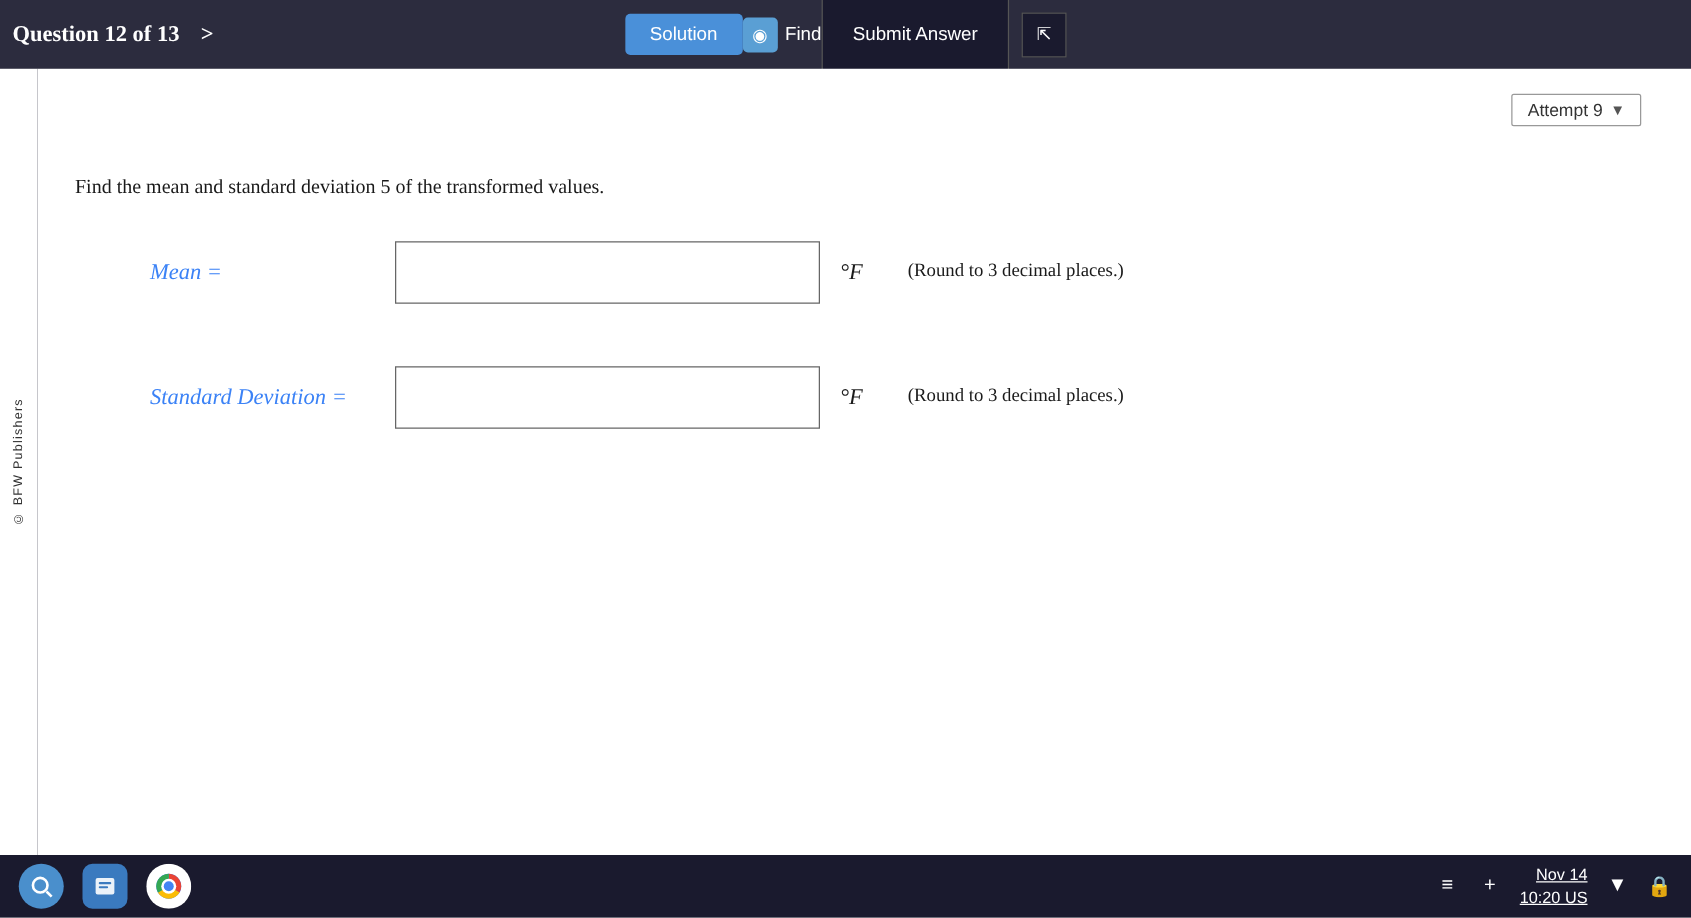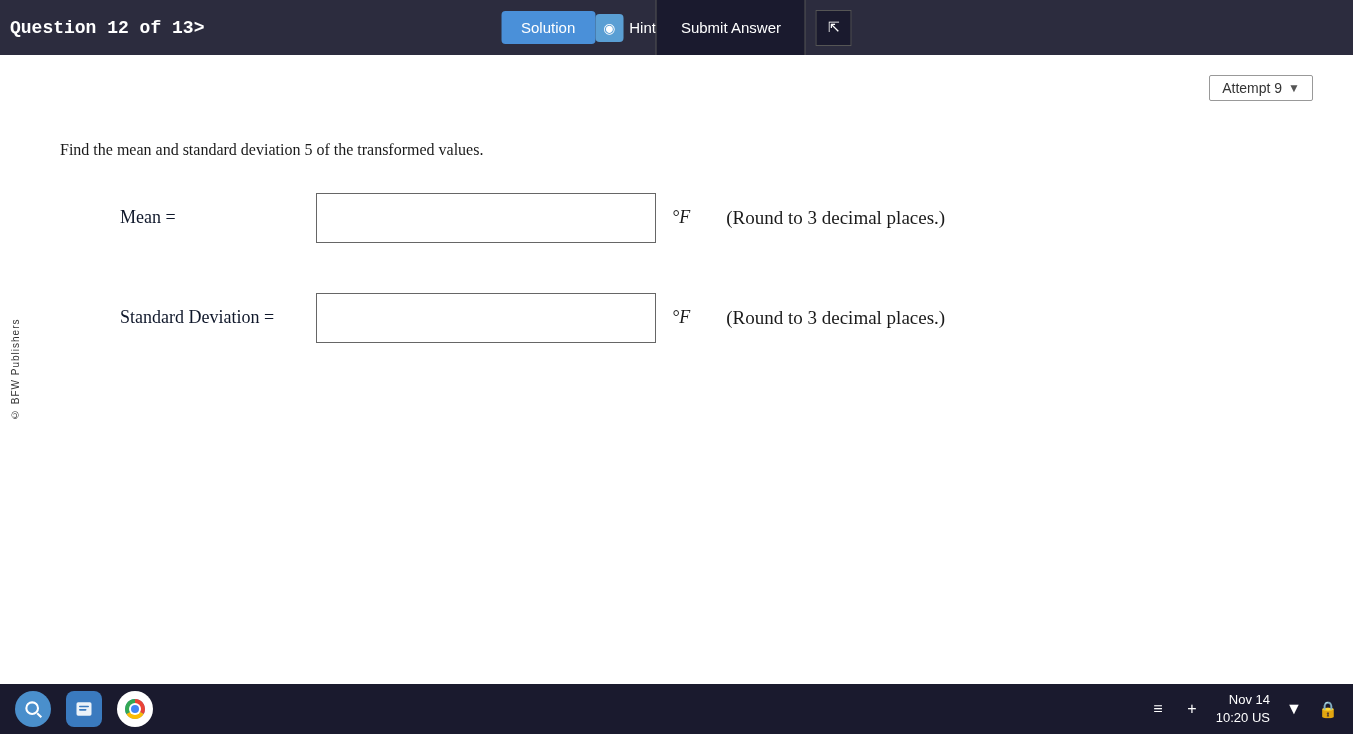--- a/index.html
+++ b/index.html
@@ -22,23 +22,23 @@
       align-items: center;
       padding: 0 10px;
       position: relative;
     }
 
     .question-nav {
       display: flex;
       align-items: center;
       color: #ffffff;
       font-size: 18px;
-      font-family: Liberation Mono, monospace;
+      font-family: Liberation Serif, serif;
       font-weight: bold;
-      gap: 0;
+      gap: 17px;
     }
 
     .chevron-right {
       font-size: 18px;
       color: #ffffff;
     }
 
     .top-bar-center {
       position: absolute;
       left: 50%;
@@ -171,42 +171,43 @@
     .input-row {
       display: flex;
       align-items: center;
       gap: 16px;
       margin-bottom: 50px;
       margin-left: 60px;
     }
 
     .input-label {
       font-size: 18px;
-      color: #0f172a;
+      color: #3b82f6;
       min-width: 180px;
+      font-style: italic;
     }
 
     .answer-input {
       width: 340px;
       height: 50px;
       border: 1.5px solid #666;
       background: white;
       font-size: 16px;
       padding: 0 10px;
       outline: none;
     }
 
     .unit-label {
       font-size: 18px;
       color: #1a1a1a;
       font-style: italic;
     }
 
     .round-hint {
-      font-size: 19px;
+      font-size: 15px;
       color: #1a1a1a;
       margin-left: 20px;
     }
 
     
     .taskbar {
       height: 50px;
       background: #1a1a2e;
       display: flex;
       align-items: center;
@@ -259,20 +260,21 @@
       justify-content: center;
       color: white;
       font-size: 16px;
     }
 
     .date-time {
       display: flex;
       flex-direction: column;
       align-items: flex-end;
       line-height: 1.4;
+      text-decoration: underline;
     }
 
     .frac {
       display: inline-flex;
       flex-direction: column;
       align-items: center;
       vertical-align: middle;
       font-size: 14px;
       line-height: 1.1;
     }
@@ -290,21 +292,21 @@
 <div class="top-bar">
   <div class="question-nav">
     <span>Question 12 of 13</span>
     <span class="chevron-right">&gt;</span>
   </div>
 
   <div class="top-bar-center">
     <button class="solution-btn">Solution</button>
     <button class="hint-btn">
       <div class="hint-icon">◉</div>
-      <span>Hint</span>
+      <span>Find</span>
     </button>
     <button class="submit-btn">Submit Answer</button>
     <div class="expand-btn">⇱</div>
   </div>
 </div>
 
 <div class="main-area">
 
   <div class="sidebar-watermark">© BFW Publishers</div>
 

